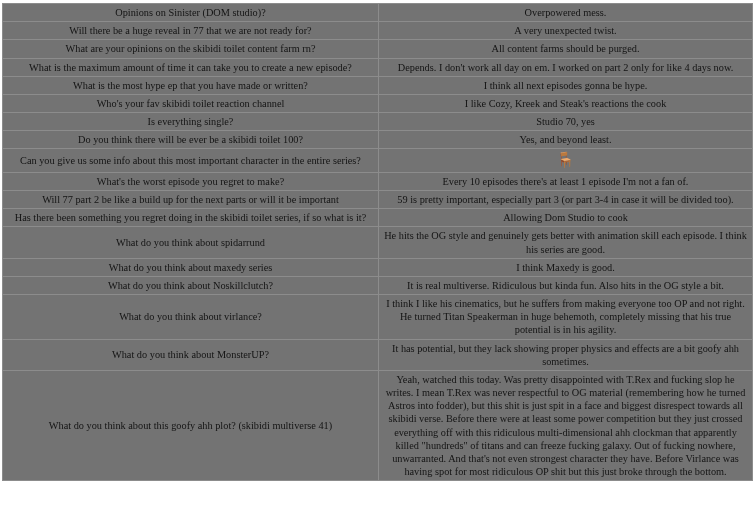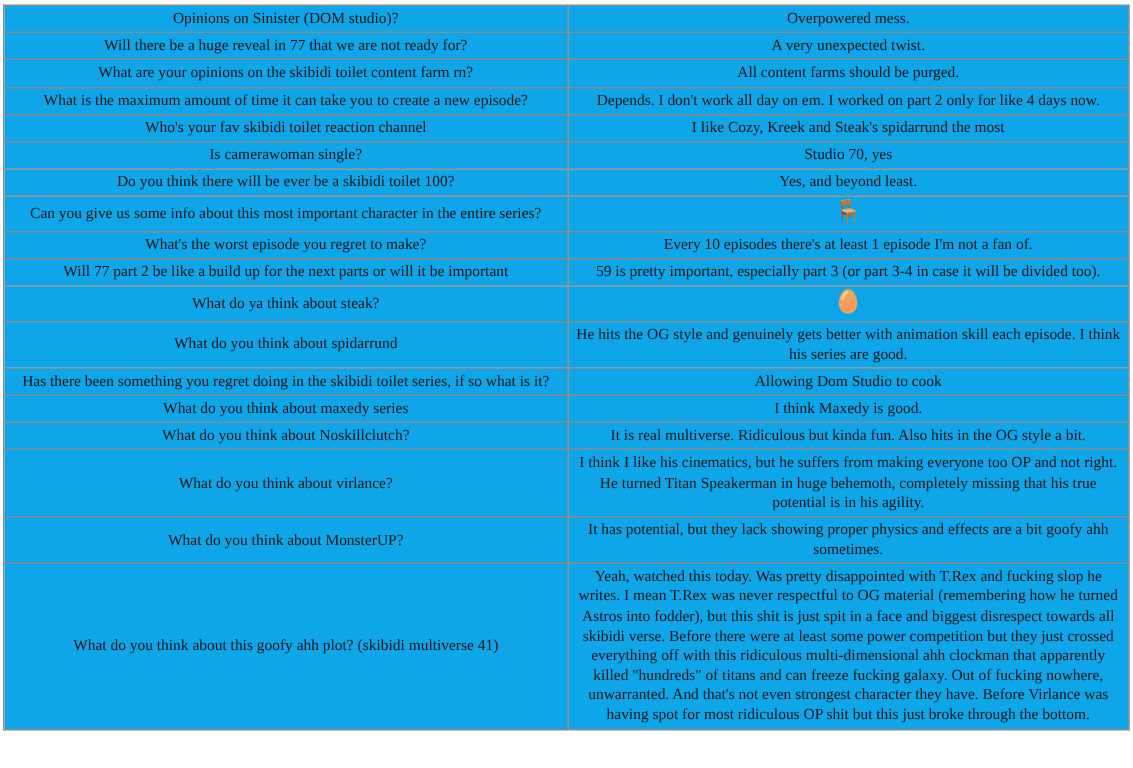--- a/index.html
+++ b/index.html
@@ -23,21 +23,21 @@
   #qa-table col.col-q { width: 376px; }
   #qa-table col.col-a { width: 374px; }
   #qa-table td {
     border: 1px solid #8c8c8c;
     padding: 2px 4px;
     text-align: center;
     vertical-align: middle;
     font-size: 10.3px;
     line-height: 1.28;
     color: #141414;
-    background: #0ea5e9;
+    background: #737373;
     word-wrap: break-word;
   }
   #qa-table td.cell-answer.emoji {
     font-size: 15px;
     line-height: 1.1;
     padding: 3px 4px;
   }
 </style>
 </head>
 <body>
@@ -58,54 +58,54 @@
       </tr>
       <tr>
         <td class="cell-question">What are your opinions on the skibidi toilet content farm rn?</td>
         <td class="cell-answer">All content farms should be purged.</td>
       </tr>
       <tr>
         <td class="cell-question">What is the maximum amount of time it can take you to create a new episode?</td>
         <td class="cell-answer">Depends. I don't work all day on em. I worked on part 2 only for like 4 days now.</td>
       </tr>
       <tr>
-        <td class="cell-question">Who's your fav skibidi toilet reaction channel</td>
-        <td class="cell-answer">I like Cozy, Kreek and Steak's spidarrund the most</td>
+        <td class="cell-question">What is the most hype ep that you have made or written?</td>
+        <td class="cell-answer">I think all next episodes gonna be hype.</td>
       </tr>
       <tr>
-        <td class="cell-question">Is camerawoman single?</td>
+        <td class="cell-question">Who's your fav skibidi toilet reaction channel</td>
+        <td class="cell-answer">I like Cozy, Kreek and Steak's reactions the cook</td>
+      </tr>
+      <tr>
+        <td class="cell-question">Is everything single?</td>
         <td class="cell-answer">Studio 70, yes</td>
       </tr>
       <tr>
         <td class="cell-question">Do you think there will be ever be a skibidi toilet 100?</td>
         <td class="cell-answer">Yes, and beyond least.</td>
       </tr>
       <tr>
         <td class="cell-question">Can you give us some info about this most important character in the entire series?</td>
         <td class="cell-answer emoji">🪑</td>
       </tr>
       <tr>
         <td class="cell-question">What's the worst episode you regret to make?</td>
         <td class="cell-answer">Every 10 episodes there's at least 1 episode I'm not a fan of.</td>
       </tr>
       <tr>
         <td class="cell-question">Will 77 part 2 be like a build up for the next parts or will it be important</td>
         <td class="cell-answer">59 is pretty important, especially part 3 (or part 3-4 in case it will be divided too).</td>
       </tr>
       <tr>
-        <td class="cell-question">What do ya think about steak?</td>
-        <td class="cell-answer emoji">🥚</td>
+        <td class="cell-question">Has there been something you regret doing in the skibidi toilet series, if so what is it?</td>
+        <td class="cell-answer">Allowing Dom Studio to cook</td>
       </tr>
       <tr>
         <td class="cell-question">What do you think about spidarrund</td>
         <td class="cell-answer">He hits the OG style and genuinely gets better with animation skill each episode. I think his series are good.</td>
-      </tr>
-      <tr>
-        <td class="cell-question">Has there been something you regret doing in the skibidi toilet series, if so what is it?</td>
-        <td class="cell-answer">Allowing Dom Studio to cook</td>
       </tr>
       <tr>
         <td class="cell-question">What do you think about maxedy series</td>
         <td class="cell-answer">I think Maxedy is good.</td>
       </tr>
       <tr>
         <td class="cell-question">What do you think about Noskillclutch?</td>
         <td class="cell-answer">It is real multiverse. Ridiculous but kinda fun. Also hits in the OG style a bit.</td>
       </tr>
       <tr>

